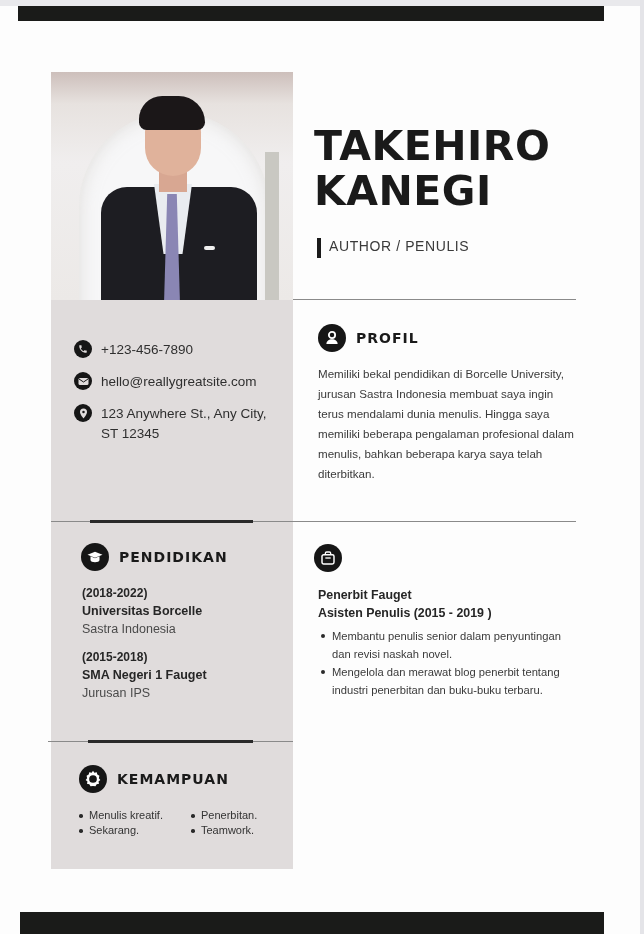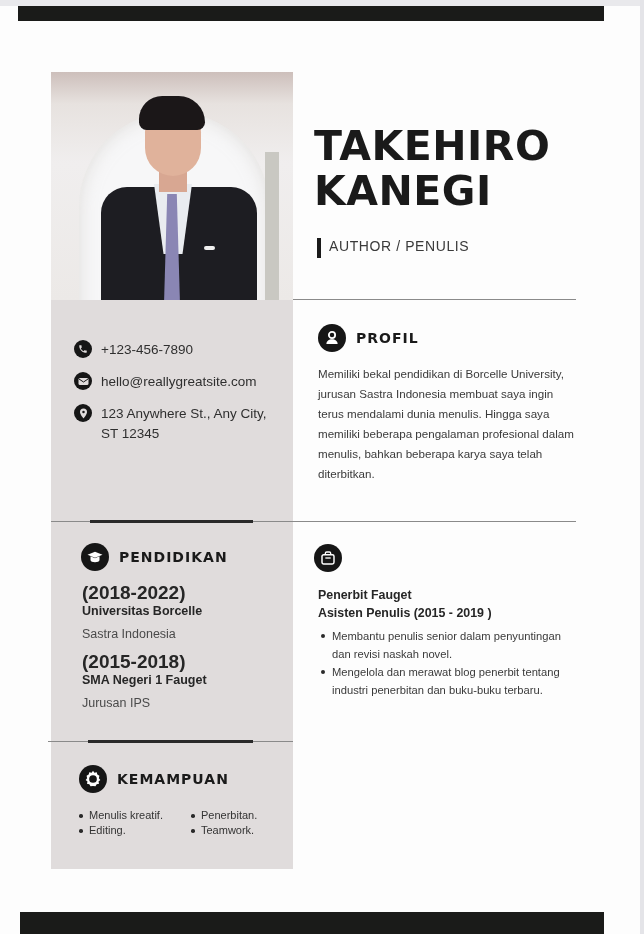--- a/index.html
+++ b/index.html
@@ -118,23 +118,23 @@
     font-weight: bold; font-size: 14px; letter-spacing: 1px; color: #1a1a1a;
   }
 
   .profile-text {
     position: absolute; left: 318px; top: 364px; width: 258px;
     font-size: 11.6px; line-height: 20px; color: #3a3a3a;
   }
 
   .edu { position: absolute; left: 82px; top: 584px; width: 200px; }
   .edu .item { margin-bottom: 10px; }
-  .edu .years { font-size: 19px; font-weight: bold; color: #262626; line-height: 18px; }
+  .edu .years { font-size: 12px; font-weight: bold; color: #262626; line-height: 18px; }
   .edu .school { font-size: 12.5px; font-weight: bold; color: #262626; line-height: 18px; }
-  .edu .major { font-size: 12.5px; color: #4a4a4a; line-height: 18px; margin-top: 5px; }
+  .edu .major { font-size: 12.5px; color: #4a4a4a; line-height: 18px; }
 
   .work { position: absolute; left: 318px; top: 586px; width: 262px; }
   .work .job-title { font-size: 12.4px; font-weight: bold; color: #262626; line-height: 18px; }
   .work ul { list-style: none; margin-top: 5px; margin-bottom: 12px; }
   .work li {
     position: relative; padding-left: 14px;
     font-size: 11.2px; line-height: 18px; color: #3a3a3a;
   }
   .work li::before {
     content: ""; position: absolute; left: 3px; top: 7px; width: 4px; height: 4px;
@@ -283,18 +283,18 @@
     <svg width="22" height="22" viewBox="0 0 24 24">
         <path fill="#fff" d="M12 3l1.5 2.2 2.6-.6.6 2.6L19 8.5l-.6 2.6L20 13l-2 1.6.6 2.6-2.6.6-1.3 2.2L12 19.5 9.3 20l-1.3-2.2-2.6-.6.6-2.6L4 13l1.6-1.9L5 8.5l2.3-1.3.6-2.6 2.6.6z"></path>
         <circle cx="12" cy="12" r="4.2" fill="#161616"></circle>
       </svg>
   </span>
   <span class="label">KEMAMPUAN</span>
 </div>
 <div class="skills">
   <div class="skill">Menulis kreatif.</div>
   <div class="skill">Penerbitan.</div>
-  <div class="skill">Editing.</div>
+  <div class="skill">Sekarang.</div>
   <div class="skill">Teamwork.</div>
 </div>
 
 <div class="bottom-bar"></div>
 <div class="scrollbar"></div>
 
 </body></html>

